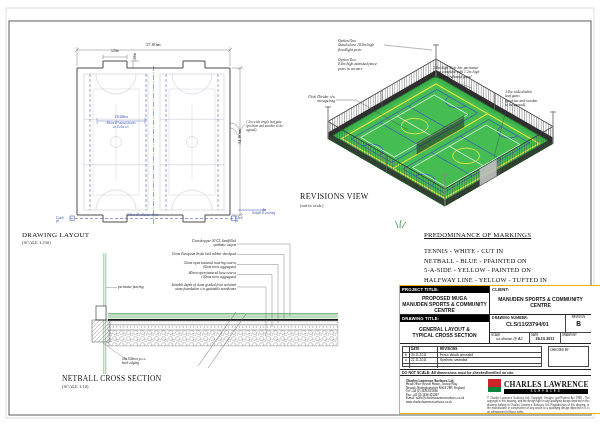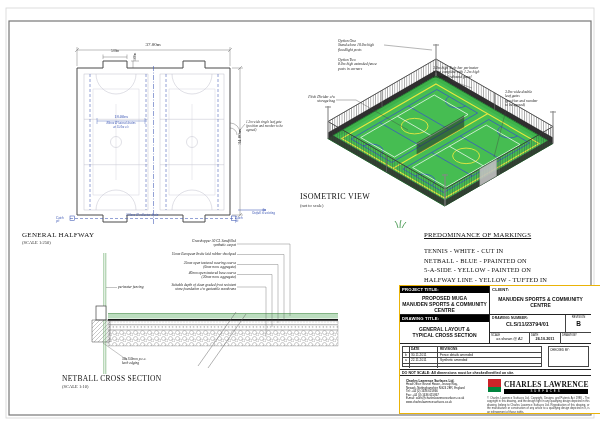--- a/index.html
+++ b/index.html
@@ -193,39 +193,39 @@
 at 15.0m c/c</span>
 <span class="ann" style="left:246px;top:120px;width:54px;font-size:3.4px;color:#333;">1.2m wide single leaf gate
 (position and number to be
 agreed)</span>
 <span class="ann blue" style="left:126px;top:213.5px;font-size:3.2px;">150mm Ø collector drain</span>
 <span class="ann blue" style="left:56px;top:216.5px;width:16px;font-size:3.2px;">Catch
 pit</span>
 <span class="ann blue" style="left:235px;top:216.5px;width:16px;font-size:3.2px;">Catch
 pit</span>
 <span class="ann blue" style="left:252px;top:211.5px;font-size:3.2px;">Outfall to existing</span>
-<span class="cap" style="left:22px;top:231px;font-size:7px;">GENERAL HALFWAY</span>
+<span class="cap" style="left:22px;top:231px;font-size:7px;">DRAWING LAYOUT</span>
 <span class="capsub" style="left:22px;top:240px;font-size:4.5px;">(SCALE 1:250)</span>
 
 <span class="ann" style="left:338px;top:39px;width:52px;font-size:3.8px;">Option One
 Stand alone 10.0m high
 floodlight posts</span>
 <span class="ann" style="left:338px;top:58px;width:52px;font-size:3.8px;">Option Two
 8.0m high extended fence
 posts in corners</span>
 <span class="ann right" style="left:300px;top:95px;width:35px;font-size:3.8px;">Pitch Divider c/w
 storage bag</span>
 <span class="ann" style="left:433px;top:66px;width:62px;font-size:3.8px;">3.0m high Twin bar perimeter
 fence complete with 1.2m high
 integrated rebound panel</span>
 <span class="ann" style="left:505px;top:90px;width:44px;font-size:3.8px;">3.0m wide double
 leaf gates
 (position and number
 to be agreed)</span>
-<span class="cap" style="left:300px;top:192px;font-size:8px;">ISOMETRIC VIEW</span>
+<span class="cap" style="left:300px;top:192px;font-size:8px;">REVISIONS VIEW</span>
 <span class="capsub" style="left:300px;top:203px;font-size:4.5px;">(not to scale)</span>
 
 <span class="ann right" style="right:364px;top:239px;width:110px;font-size:3.6px;">Grasshopper 50 CL Sandfilled
 synthetic carpet</span>
 <span class="ann right" style="right:364px;top:252px;width:120px;font-size:3.6px;">15mm European Insitu laid rubber shockpad</span>
 <span class="ann right" style="right:364px;top:260.5px;width:110px;font-size:3.6px;">25mm open textured wearing course
 (6mm nom. aggregate)</span>
 <span class="ann right" style="right:364px;top:270.5px;width:110px;font-size:3.6px;">40mm open textured base course
 (20mm nom. aggregate)</span>
 <span class="ann right" style="right:364px;top:283px;width:120px;font-size:3.6px;">Suitable depth of clean graded frost resistant

